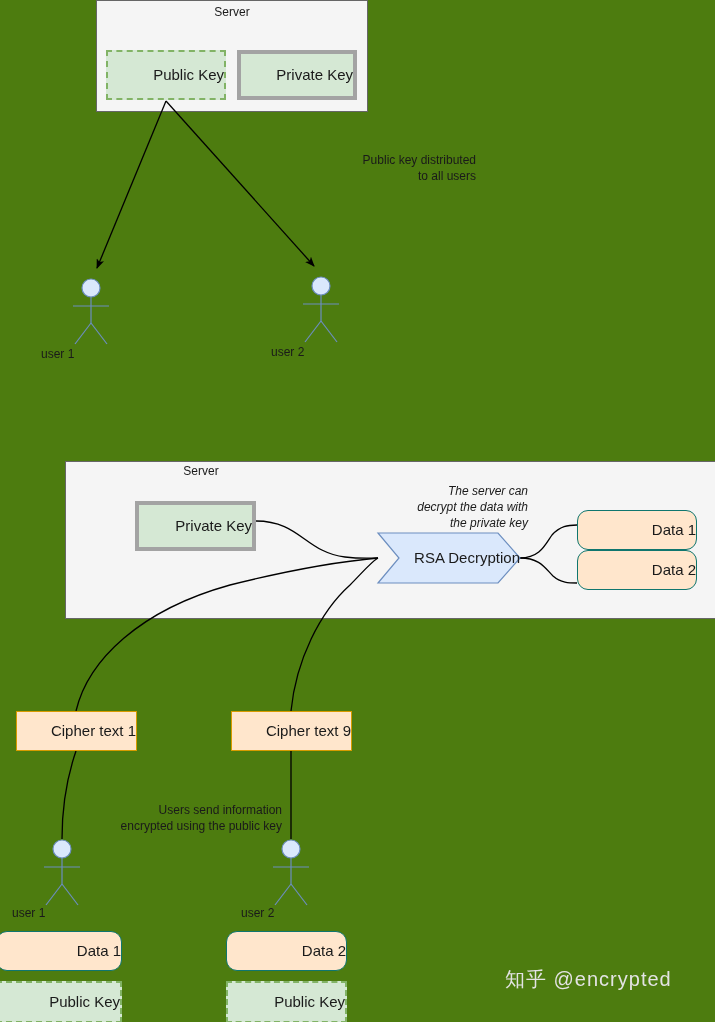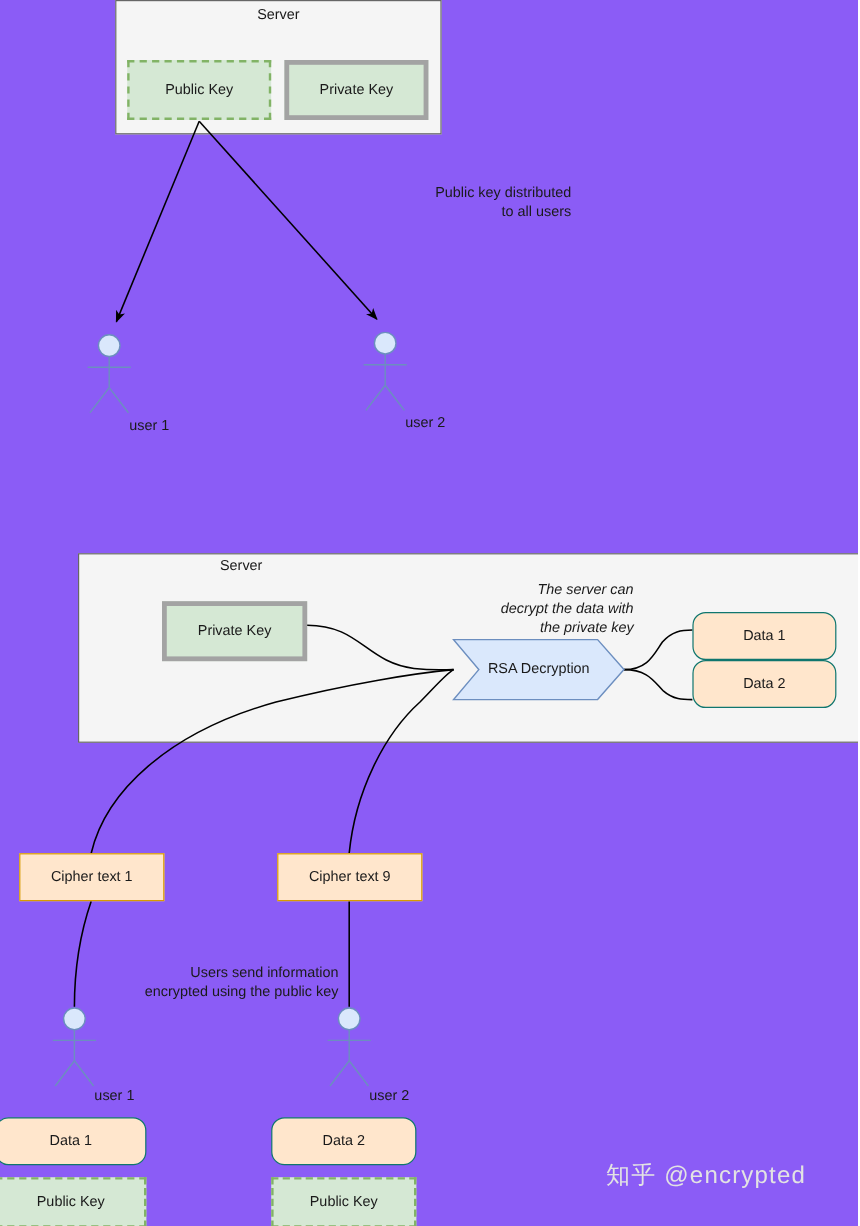--- a/index.html
+++ b/index.html
@@ -9,38 +9,38 @@
   }
   body {
     font-family: "Liberation Sans", sans-serif;
     -webkit-font-smoothing: antialiased;
   }
   #canvas {
     position: relative;
     width: 715px;
     height: 1022px;
     overflow: hidden;
-    background: #8b5cf6;
+    background: #4d7c0f;
   }
   .svg-layer {
     position: absolute;
     left: 0;
     top: 0;
     width: 717px;
     height: 1022px;
     pointer-events: none;
   }
   .node {
     position: absolute;
     box-sizing: border-box;
     display: flex;
     align-items: center;
-    justify-content: center;
+    justify-content: flex-end;
     text-align: center;
-    font-size: 12px;
+    font-size: 15px;
     color: #1a1a1a;
     line-height: 1.3;
   }
   .container-box {
     background: #f5f5f5;
     border: 1px solid #666666;
     display: block;
   }
   .container-title {
     position: absolute;
@@ -74,21 +74,21 @@
     line-height: 1.35;
     white-space: pre-line;
   }
   .actor {
     position: absolute;
     width: 52px;
   }
   .actor-name {
     position: absolute;
     width: 100px;
-    text-align: right;
+    text-align: left;
     font-size: 12px;
     color: #1a1a1a;
     white-space: nowrap;
   }
   .watermark {
     position: absolute;
     font-size: 20px;
     color: #e3e3e3;
     letter-spacing: 1px;
     white-space: nowrap;

